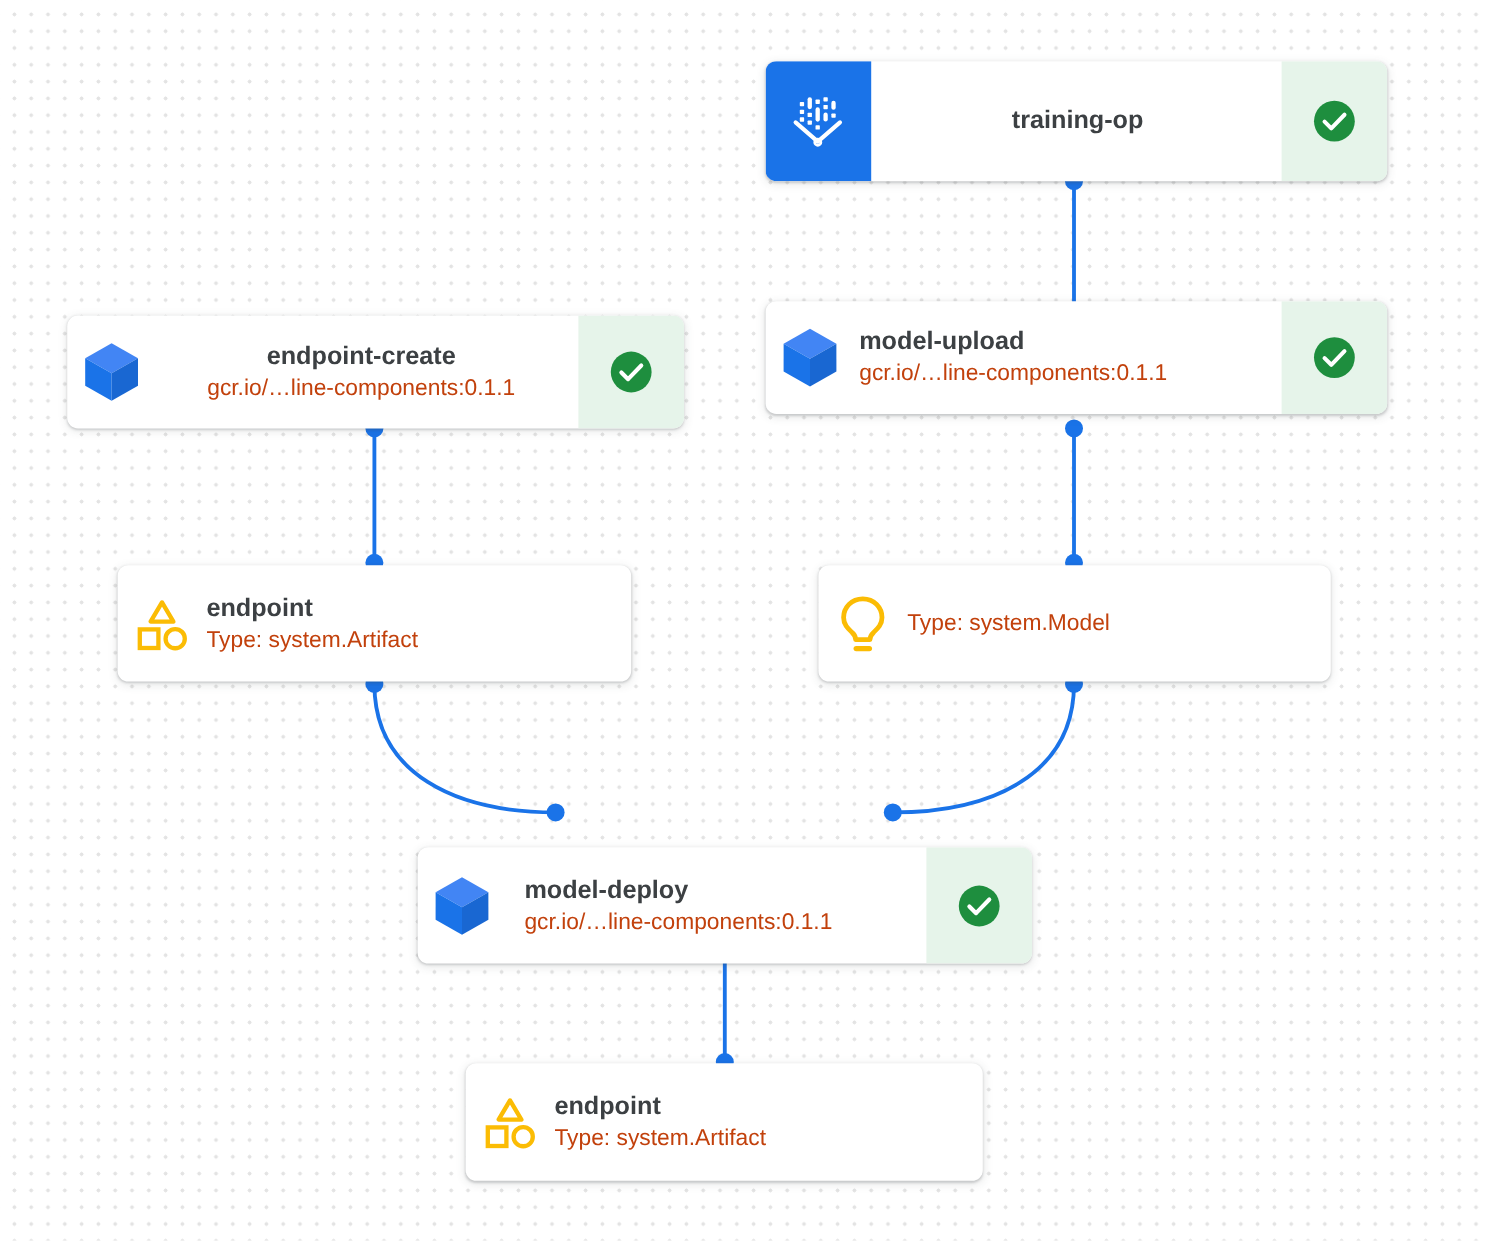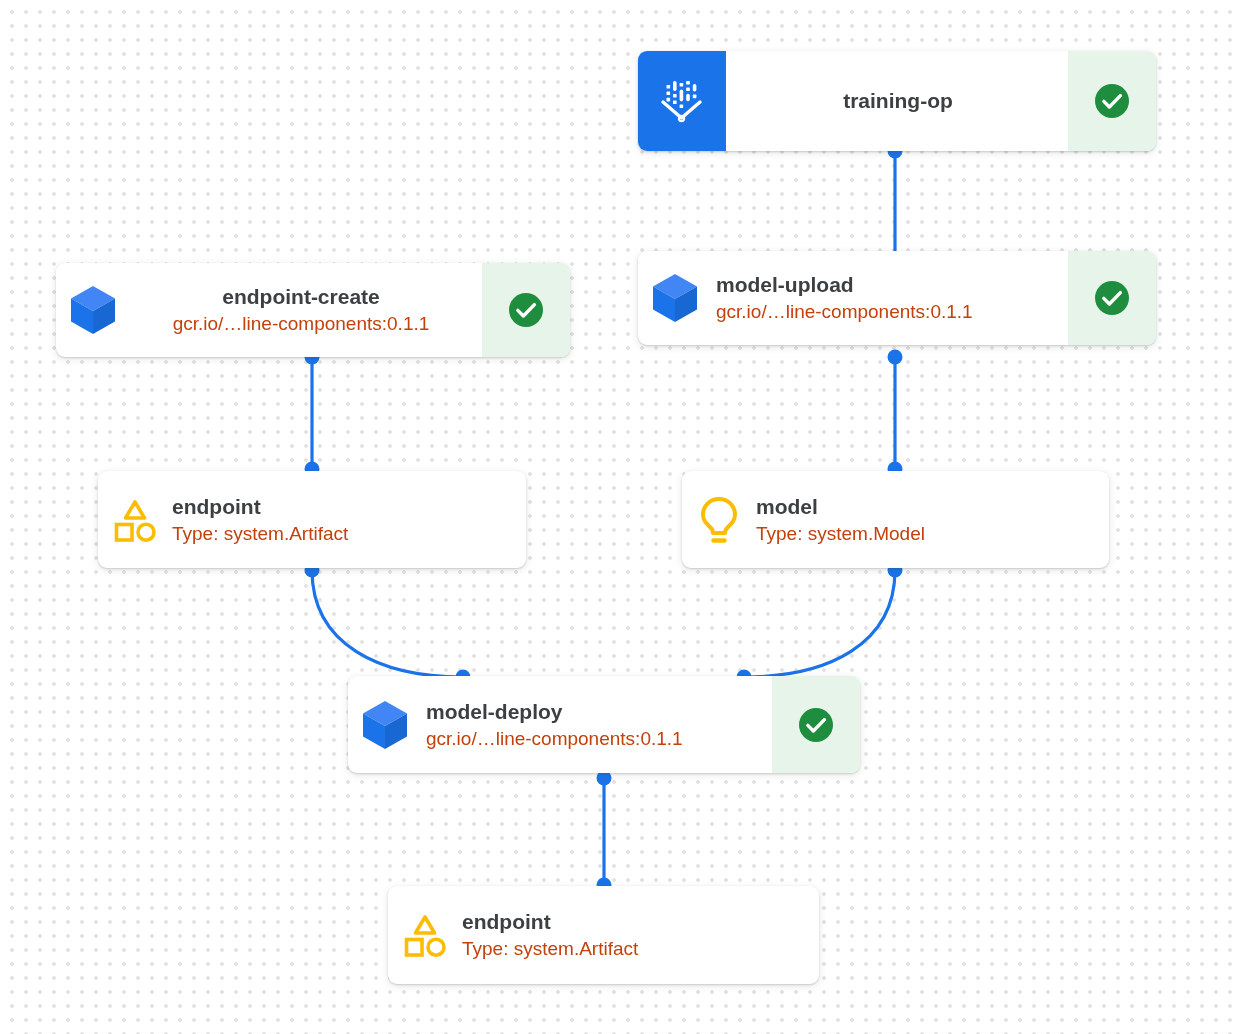--- a/index.html
+++ b/index.html
@@ -97,21 +97,21 @@
     align-items: center;
     justify-content: center;
   }
 
   
   #node-training-op   { left: 638px;  top: 51px;  width: 518px; height: 100px; }
   #node-endpoint-create { left: 56px; top: 263px; width: 514px; height: 94px; text-align: center; }
   #node-model-upload  { left: 638px;  top: 251px; width: 518px; height: 94px; }
   #node-endpoint-a    { left: 98px;   top: 471px; width: 428px; height: 97px; }
   #node-model         { left: 682px;  top: 471px; width: 427px; height: 97px; }
-  #node-model-deploy  { left: 348px;  top: 676px; width: 512px; height: 97px; }
+  #node-model-deploy  { left: 348px;  top: 706px; width: 512px; height: 97px; gap: 11px; }
   #node-endpoint-b    { left: 388px;  top: 886px; width: 431px; height: 98px; }
 
   #node-training-op .node-body { padding-left: 16px; align-items: center; }
   #node-endpoint-a .node-body,
   #node-model .node-body,
   #node-endpoint-b .node-body { padding-left: 0; }
 
   svg { display: block; }
 </style>
 </head>
@@ -249,21 +249,20 @@
   <div class="node" id="node-model">
     <div class="node-icon icon-inline">
       <svg width="46" height="54" viewBox="0 0 46 54" fill="none" stroke="#fbbc04" stroke-width="4">
         <path d="M23 6 C 32.4 6, 39 13.2, 39 21.6 C 39 27.4, 35.6 30.6, 32 34
                  C 29.8 36, 29 37.4, 29 40 L 17 40 C 17 37.4, 16.2 36, 14 34
                  C 10.4 30.6, 7 27.4, 7 21.6 C 7 13.2, 13.6 6, 23 6 Z" stroke-linejoin="round"></path>
         <path d="M17.5 47.5 L28.5 47.5" stroke-linecap="round" stroke-width="4.4"></path>
       </svg>
     </div>
     <div class="node-body">
-      <div class="node-title">model</div>
       <div class="node-subtitle">Type: system.Model</div>
     </div>
   </div>
 
   <div class="node" id="node-model-deploy">
     <div class="node-icon icon-inline">
       <svg width="50" height="54" viewBox="0 0 50 54">
         <path d="M25 3 L47 15.5 L25 28 L3 15.5 Z" fill="#4285f4"></path>
         <path d="M3 15.5 L25 28 L25 51 L3 38.5 Z" fill="#1a73e8"></path>
         <path d="M47 15.5 L25 28 L25 51 L47 38.5 Z" fill="#1967d2"></path>

